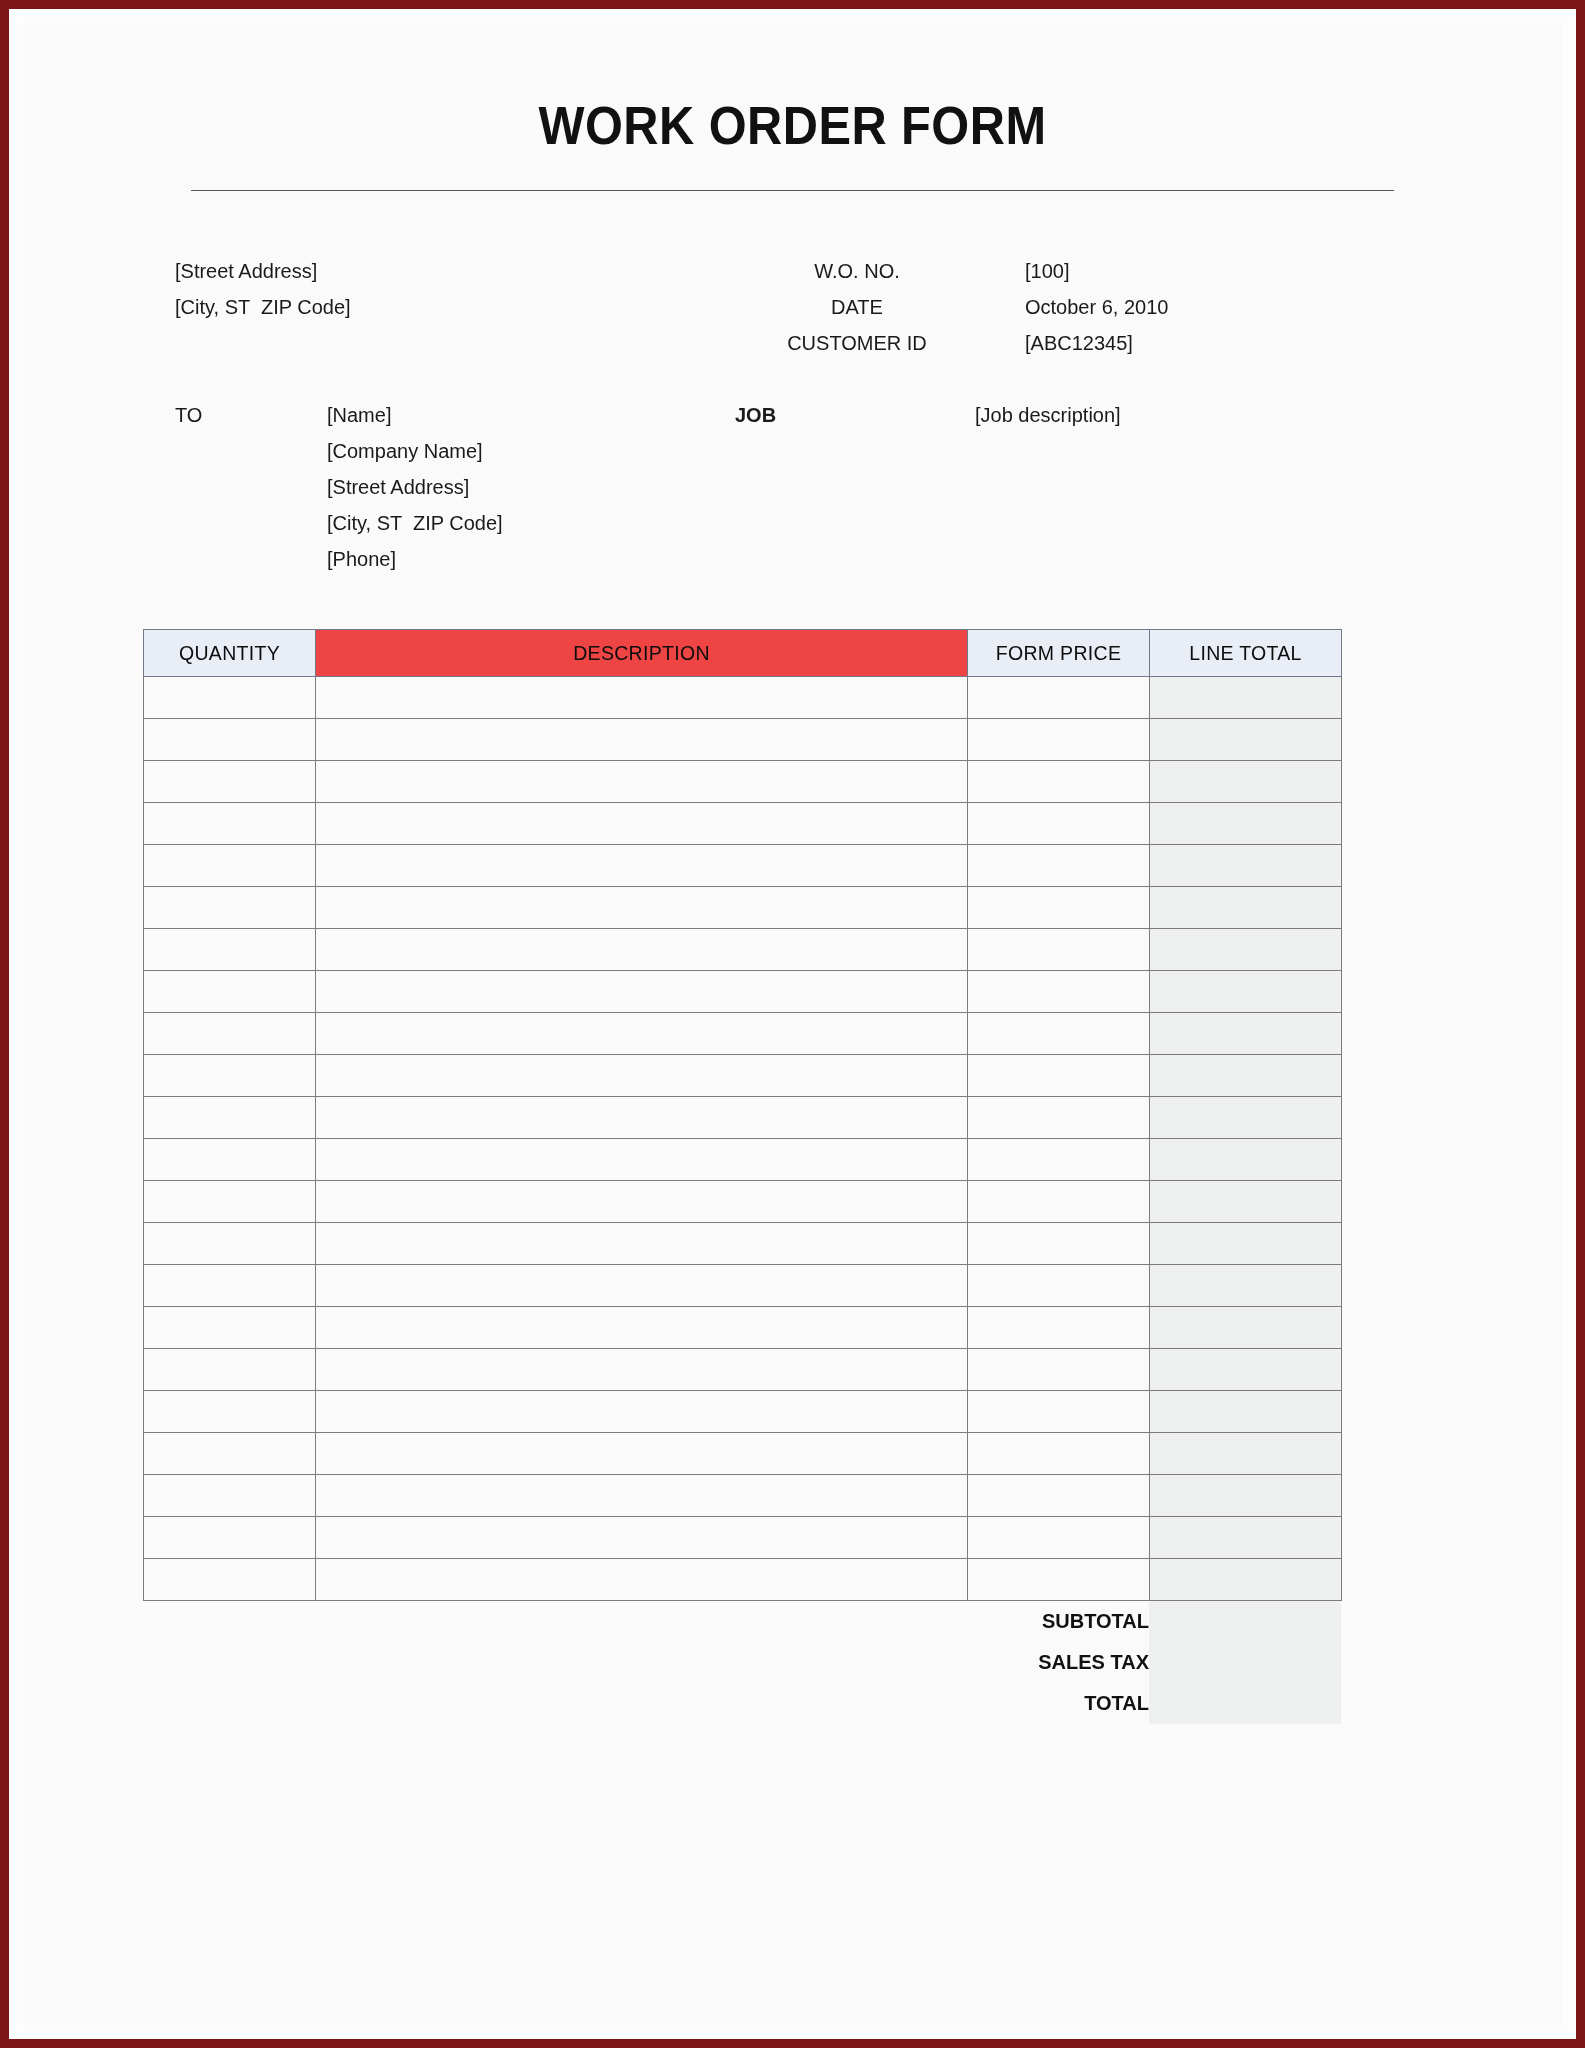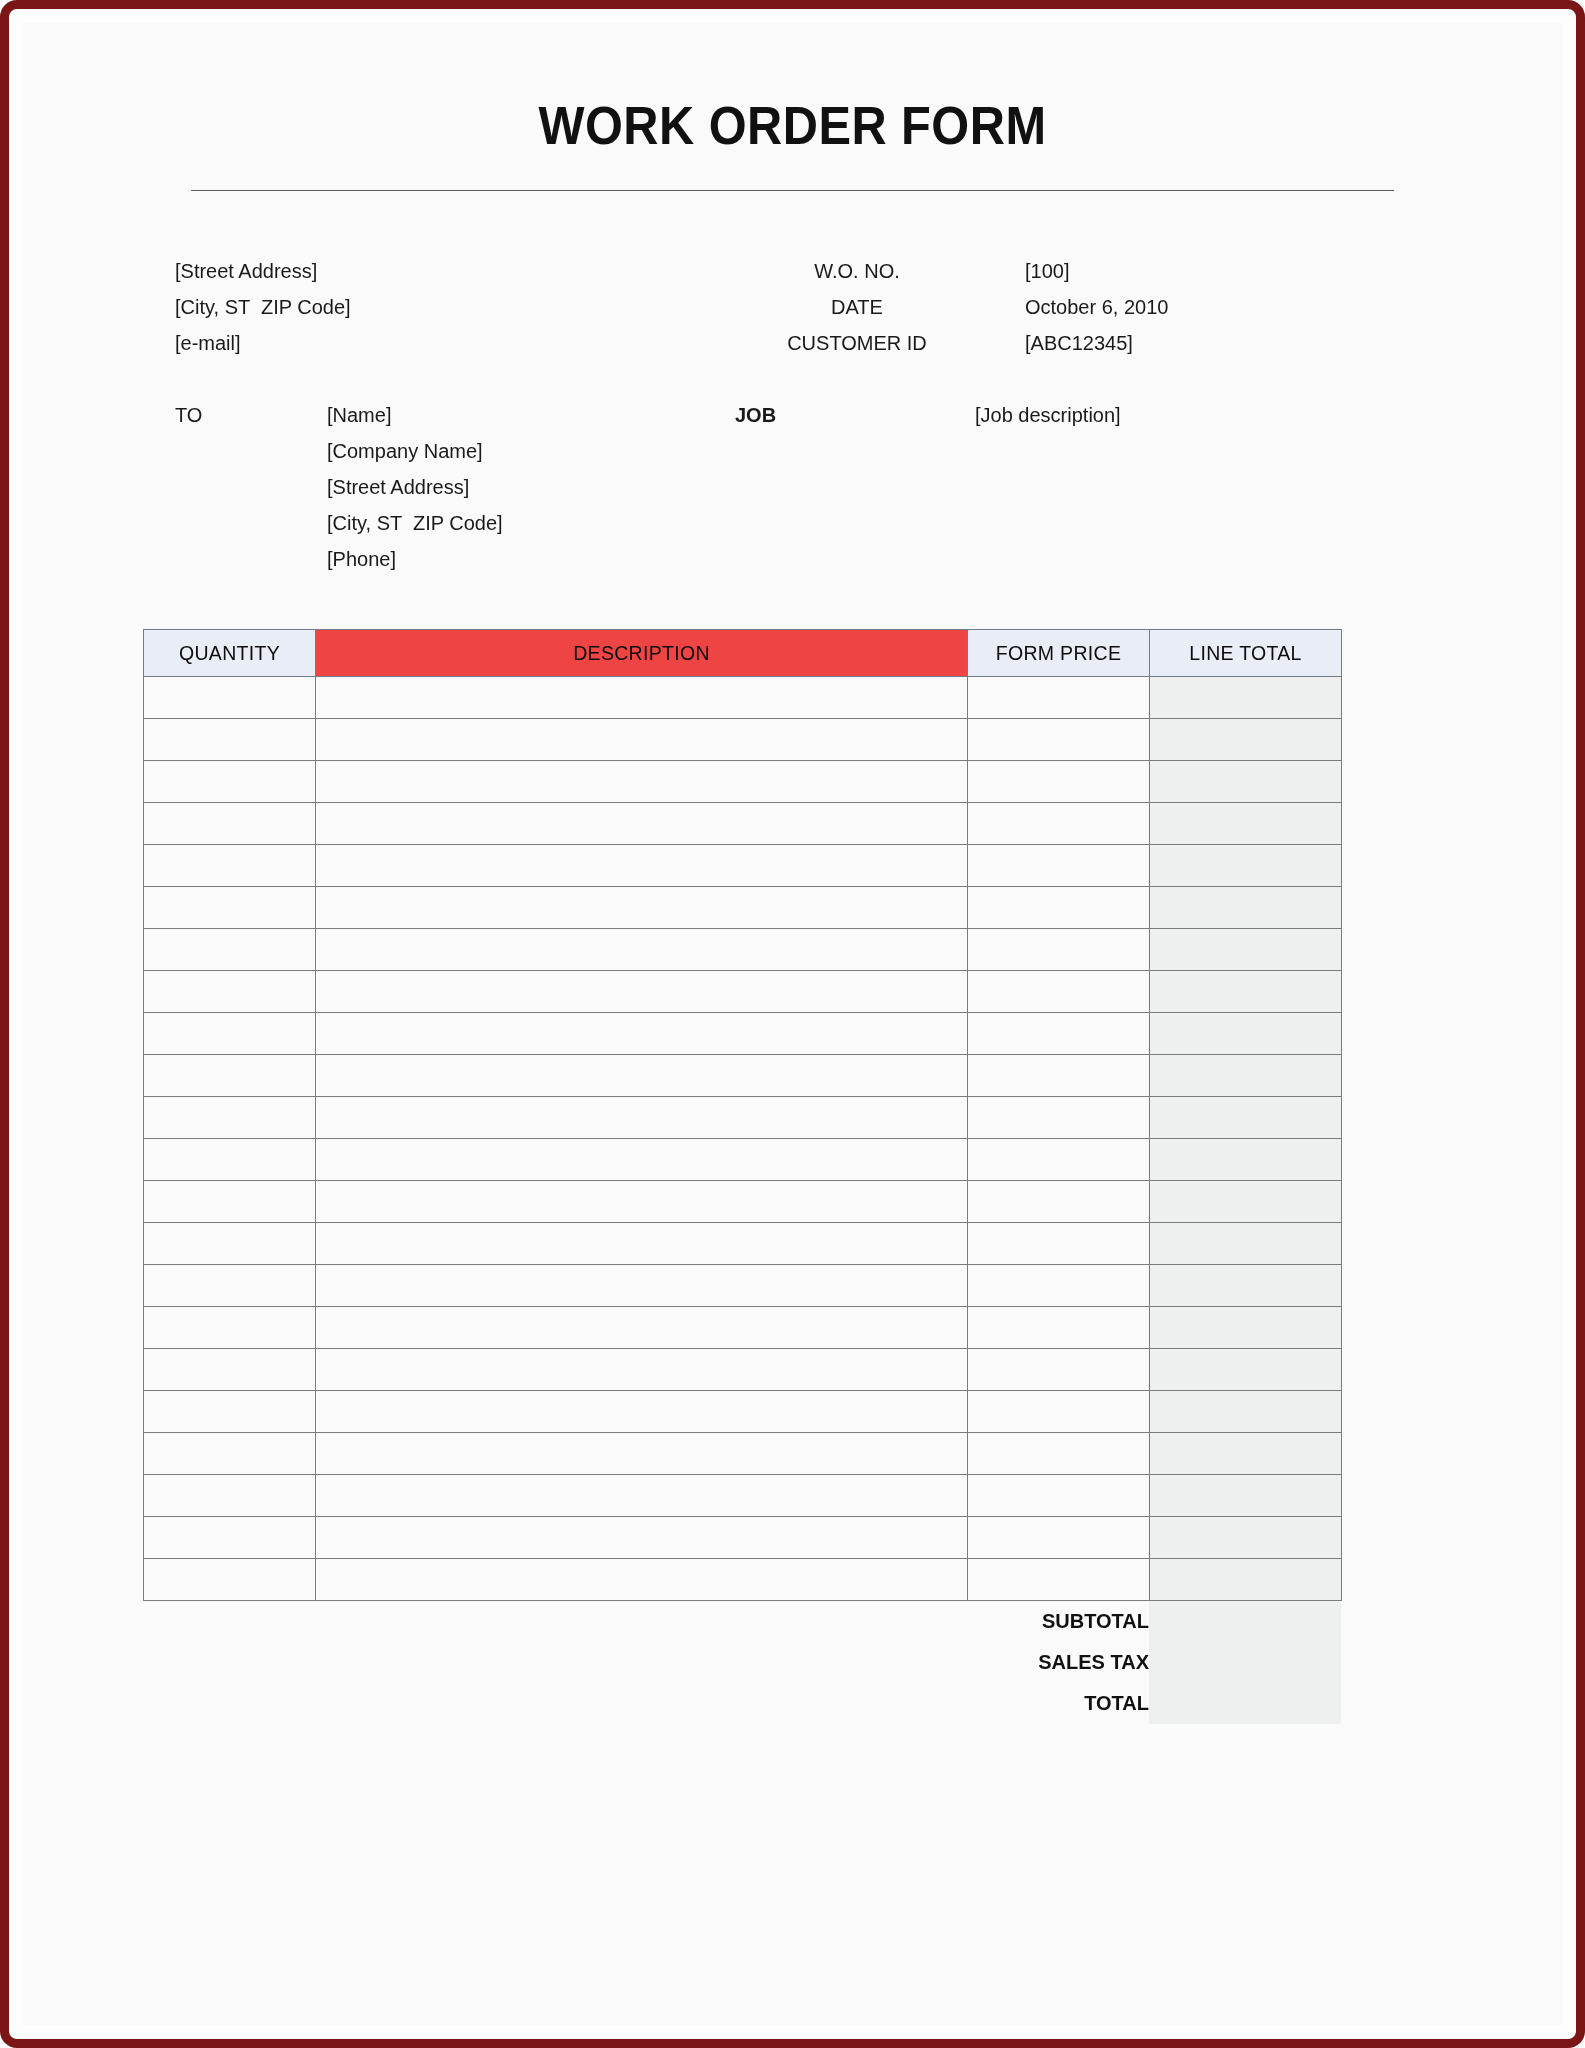--- a/index.html
+++ b/index.html
@@ -187,33 +187,32 @@
   }
   td.t-box-final {
     background: #eef0f0;
     border: 1px solid #9aa7b5;
     border-bottom: 3px solid #555555;
   }
 </style>
 </head>
 <body>
 
-<div class="page-frame" style="border-color: rgb(123, 22, 22); border-radius: 17px;">
+<div class="page-frame" style="border-color: rgb(123, 22, 22);">
   <div class="page-inner">
 
     <div class="title-block">
       <div class="doc-title">WORK ORDER FORM</div>
       <div class="title-rule"></div>
     </div>
 
     <div class="info-section">
       <div class="info-left">
         <div class="info-line">[Street Address]</div>
         <div class="info-line">[City, ST  ZIP Code]</div>
-        <div class="info-line">[e-mail]</div>
       </div>
       <div class="info-right">
         <div class="wo-row">
           <div class="wo-label">W.O. NO.</div>
           <div class="wo-value">[100]</div>
         </div>
         <div class="wo-row">
           <div class="wo-label">DATE</div>
           <div class="wo-value">October 6, 2010</div>
         </div>

